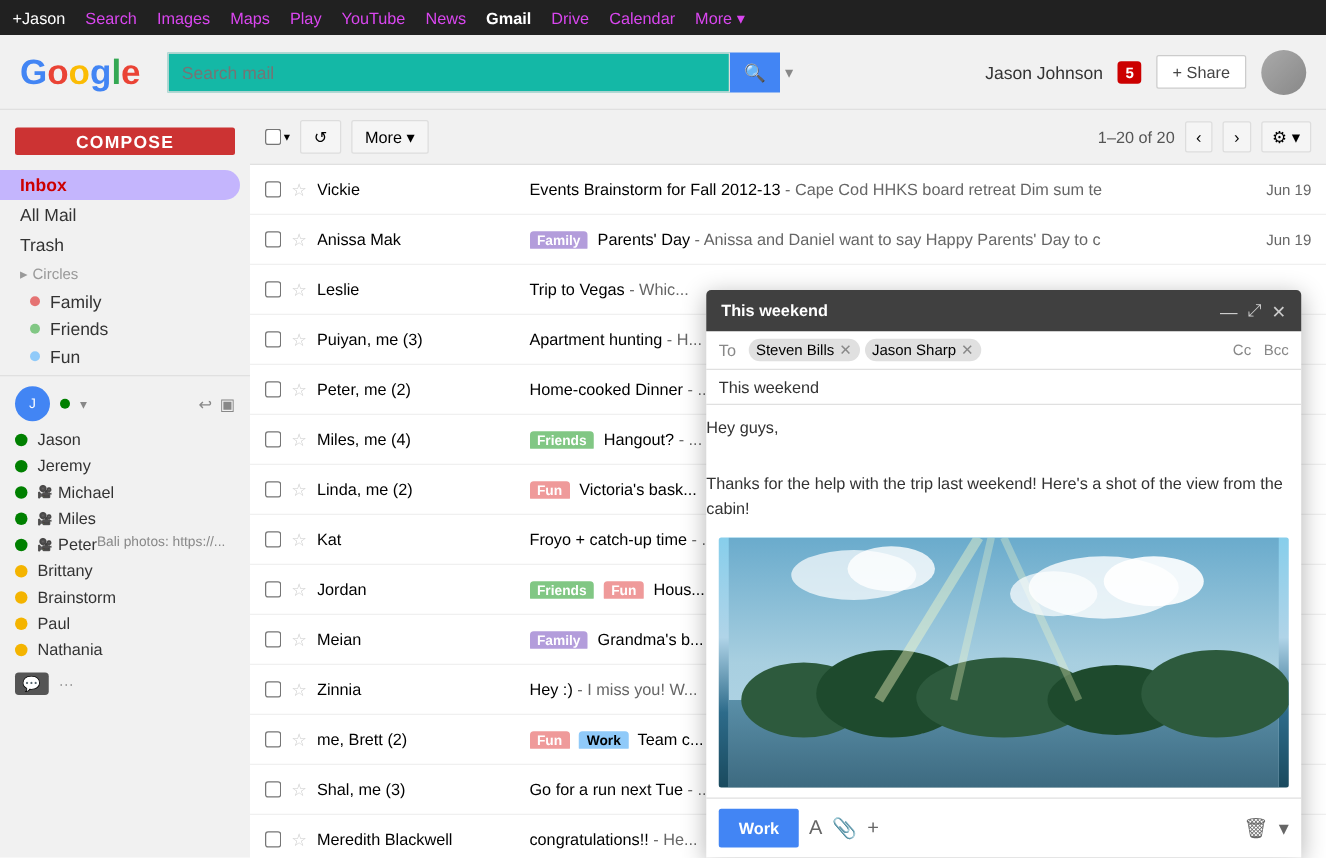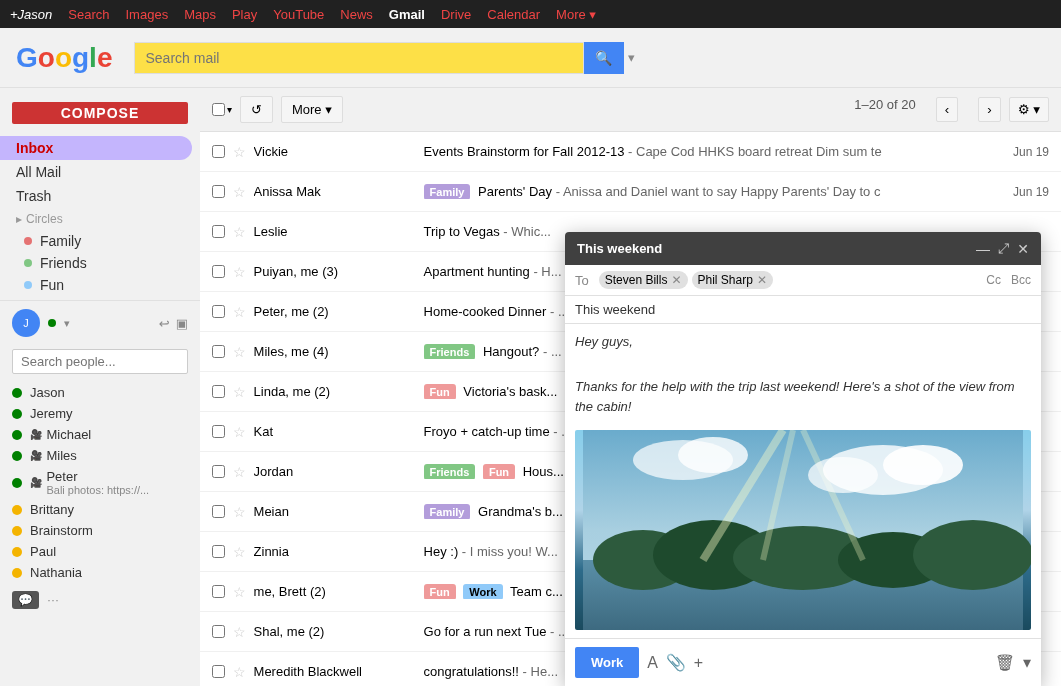--- a/index.html
+++ b/index.html
@@ -9,22 +9,22 @@
     .top-nav {
       background: #212121;
       color: #ccc;
       height: 28px;
       display: flex;
       align-items: center;
       padding: 0 10px;
       gap: 16px;
       font-size: 13px;
     }
-    .top-nav span { cursor: pointer; color: #ef4444; }
-    .top-nav .plus-jason { color: #fff; font-style: italic; }
+    .top-nav span { cursor: pointer; color: #d946ef; }
+    .top-nav .plus-jason { color: #fff; }
     .top-nav .gmail-bold { color: #fff; font-weight: bold; }
 
     
     .header {
       background: #f1f1f1;
       height: 60px;
       display: flex;
       align-items: center;
       padding: 0 16px;
       gap: 12px;
@@ -44,21 +44,21 @@
       flex: 1;
       max-width: 500px;
     }
     .search-bar input {
       flex: 1;
       height: 32px;
       border: 1px solid #ddd;
       padding: 0 10px;
       font-size: 14px;
       outline: none;
-      background: #fde047;
+      background: #14b8a6;
     }
     .search-btn {
       background: #4285f4;
       border: none;
       color: #fff;
       height: 32px;
       width: 40px;
       cursor: pointer;
       font-size: 14px;
     }
@@ -183,21 +183,21 @@
       background: #f5f5f5;
       border: 1px solid #ddd;
       padding: 5px 10px;
       cursor: pointer;
       border-radius: 2px;
       font-size: 13px;
       display: flex;
       align-items: center;
       gap: 4px;
     }
-    .pagination { margin-left: auto; display: flex; gap: 20px; font-size: 13px; color: #555; }
+    .pagination { margin-left: auto; display: flex; align-items: center; gap: 8px; font-size: 13px; color: #555; }
     .page-btn { background: #f5f5f5; border: 1px solid #ddd; padding: 4px 8px; cursor: pointer; border-radius: 2px; }
     .settings-btn { background: #f5f5f5; border: 1px solid #ddd; padding: 4px 8px; cursor: pointer; border-radius: 2px; }
 
     
     .email-content { flex: 1; display: flex; flex-direction: column; overflow: hidden; background: #fff; }
     .email-list { overflow-y: auto; flex: 1; }
     .email-row {
       display: flex;
       align-items: center;
       padding: 6px 12px;
@@ -267,26 +267,25 @@
     .compose-cc { margin-left: auto; color: #888; font-size: 12px; cursor: pointer; }
 
     .compose-subject-bar {
       padding: 6px 10px;
       border-bottom: 1px solid #e0e0e0;
       font-size: 13px;
       color: #333;
     }
 
     .compose-body {
-      padding: 8px 10px;
+      padding: 8px 0;
       font-size: 13px;
       color: #333;
       line-height: 1.5;
       min-height: 60px;
-      font-style: italic;
     }
     .compose-body p { margin-bottom: 6px; }
 
     .compose-image {
       margin: 0 10px 8px;
       width: calc(100% - 20px);
       height: 200px;
       background: linear-gradient(180deg, #87ceeb 0%, #b0d4e8 40%, #2d6b8a 70%, #1a4a5e 100%);
       border-radius: 2px;
       overflow: hidden;
@@ -373,20 +372,26 @@
 
 <div class="header">
   <div class="google-logo">
     <span>G</span><span>o</span><span>o</span><span>g</span><span>l</span><span>e</span>
   </div>
   <div class="search-bar">
     <input type="text" placeholder="Search mail" style="">
     <button class="search-btn">🔍</button>
     <span style="margin-left:4px; color:#888; cursor:pointer;">▾</span>
   </div>
+  <div class="header-right">
+    <span class="user-name">Jason Johnson</span>
+    <span class="notif-badge">5</span>
+    <button class="share-btn">+ Share</button>
+    <div class="avatar" style="background: linear-gradient(135deg, #aaa, #888);"></div>
+  </div>
 </div>
 
 <div class="main">
 
   <div class="sidebar">
     <button class="compose-btn">COMPOSE</button>
 
     <div class="sidebar-item active">
       <span>Inbox</span>
     </div>
@@ -418,23 +423,20 @@
     <div class="people-area">
       <div class="avatar-row">
         <div class="avatar-small" style="background:#4285f4;">J</div>
         <span style="width:8px;height:8px;border-radius:50%;background:green;"></span>
         <span style="color:#888;font-size:11px;">▾</span>
         <div class="avatar-actions">
           <span>↩</span>
           <span>▣</span>
         </div>
       </div>
-      <div class="people-search">
-        <input type="text" placeholder="Search people..." style="">
-      </div>
 
       <div class="contact-item">
         <div class="contact-status" style="background:green;"></div>
         <span>Jason</span>
       </div>
       <div class="contact-item">
         <div class="contact-status" style="background:green;"></div>
         <span>Jeremy</span>
       </div>
       <div class="contact-item">
@@ -443,21 +445,21 @@
         <span>Michael</span>
       </div>
       <div class="contact-item">
         <div class="contact-status" style="background:green;"></div>
         <span style="color:red;font-size:10px;margin-right:4px;">🎥</span>
         <span>Miles</span>
       </div>
       <div class="contact-item">
         <div class="contact-status" style="background:green;"></div>
         <span style="color:red;font-size:10px;margin-right:4px;">🎥</span>
-        <div style="display:flex;flex-direction:column;">
+        <div style="display:flex;">
           <span>Peter</span>
           <span style="font-size:11px;color:#888;">Bali photos: https://...</span>
         </div>
       </div>
       <div class="contact-item">
         <div class="contact-status" style="background:#f4b400;"></div>
         <span>Brittany</span>
       </div>
       <div class="contact-item">
         <div class="contact-status" style="background:#f4b400;"></div>
@@ -631,21 +633,21 @@
           <span class="tag tag-fun">Fun</span>
           <span class="tag tag-work">Work</span>
           <span class="subject-bold">Team c...</span>
         </span>
         <span class="email-date"></span>
       </div>
 
       <div class="email-row">
         <input type="checkbox" class="email-checkbox" style="">
         <span class="email-star">☆</span>
-        <span class="email-sender">Shal, me (2)</span>
+        <span class="email-sender">Shal, me (3)</span>
         <span class="email-subject">
           <span class="subject-bold">Go for a run next Tue</span>
           <span class="subject-preview"> - ...</span>
         </span>
         <span class="email-date"></span>
       </div>
 
       <div class="email-row">
         <input type="checkbox" class="email-checkbox" style="">
         <span class="email-star">☆</span>
@@ -671,21 +673,21 @@
     </div>
   </div>
 
   <div class="compose-to">
     <span class="compose-to-label">To</span>
     <div class="recipient-tag">
       <span>Steven Bills</span>
       <span class="remove">✕</span>
     </div>
     <div class="recipient-tag">
-      <span>Phil Sharp</span>
+      <span>Jason Sharp</span>
       <span class="remove">✕</span>
     </div>
     <input type="text" style="border: none; outline: none; font-size: 13px; flex: 1 1 0%; min-width: 60px;">
     <div class="compose-cc">
       <span>Cc</span>
       &nbsp;
       <span>Bcc</span>
     </div>
   </div>
 

